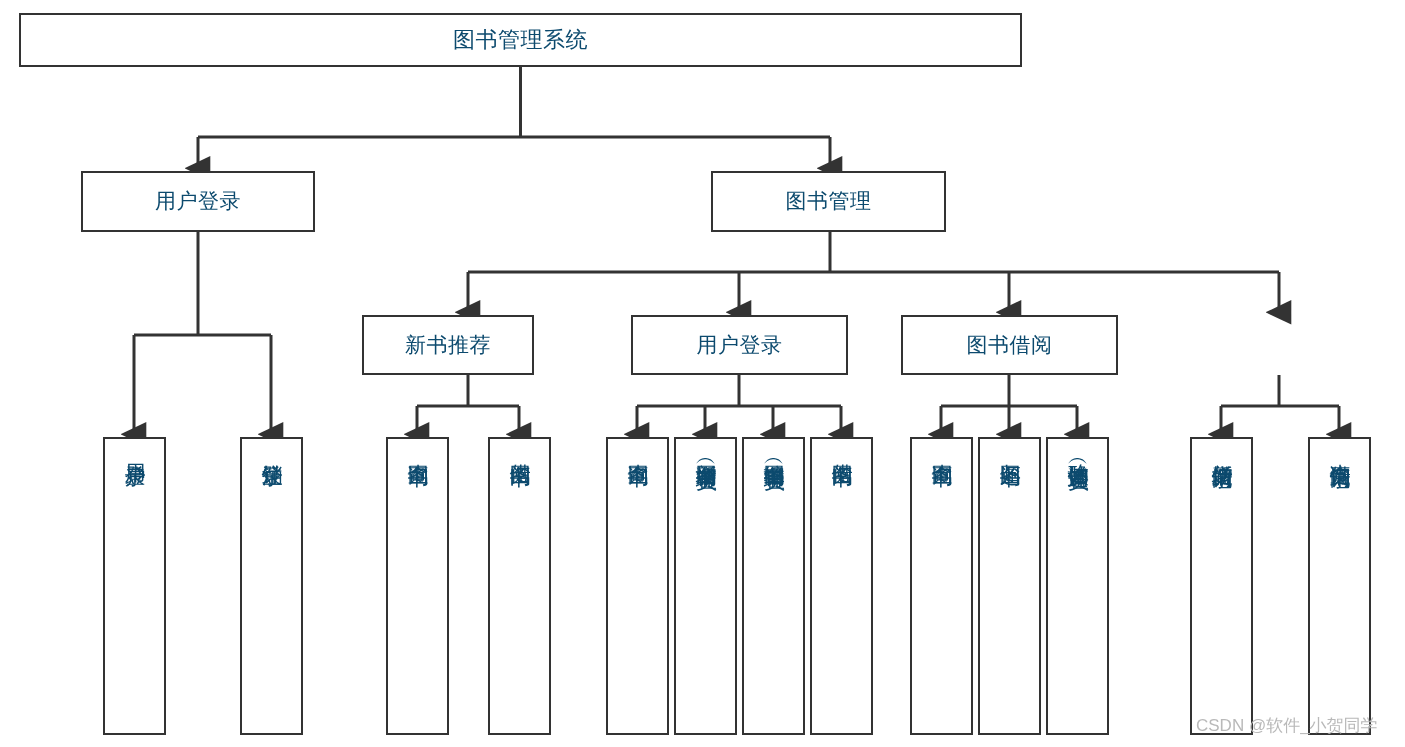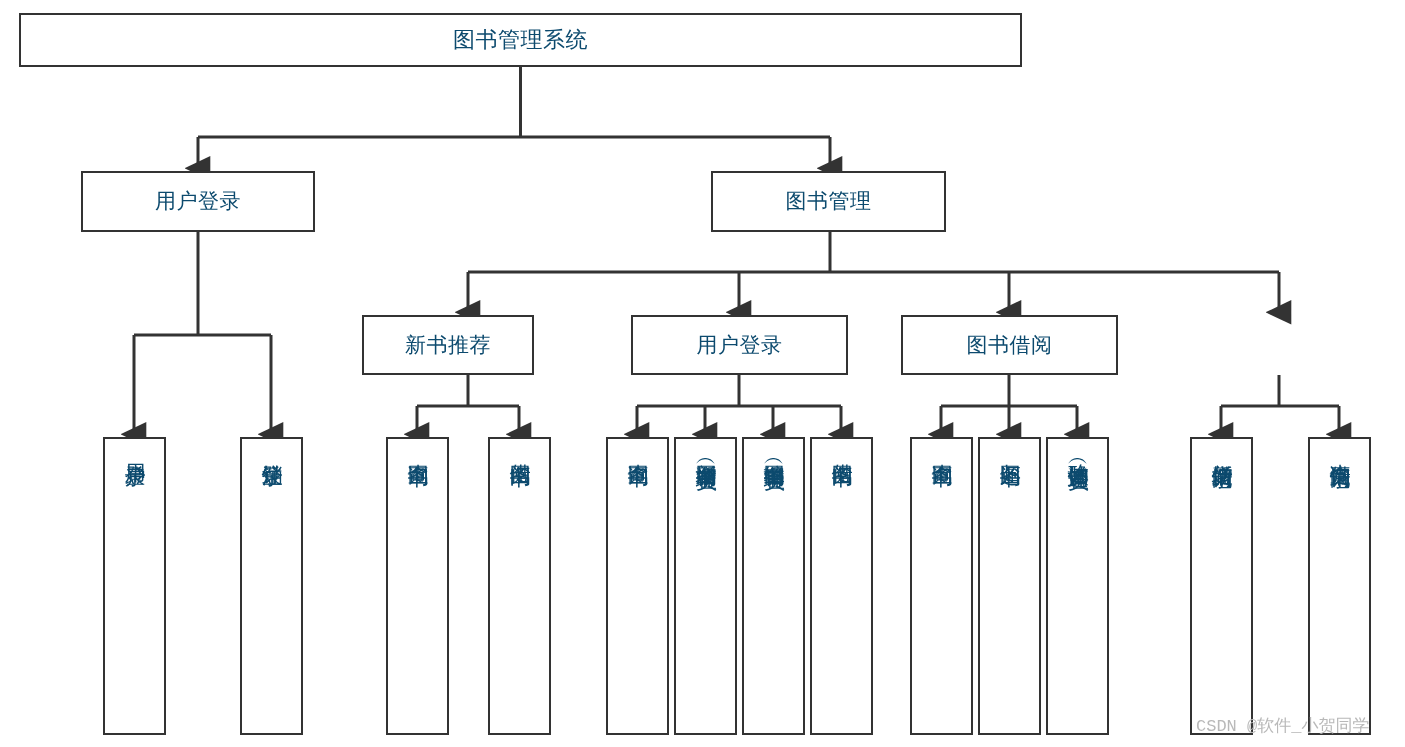--- a/index.html
+++ b/index.html
@@ -61,21 +61,21 @@
   }
   .node.root .node-label { font-size: 22px; }
   .watermark {
     position: absolute;
     left: 1196px;
     top: 714px;
     font-size: 17px;
     color: #b9b9b9;
     white-space: nowrap;
     z-index: 5;
-    font-family: Liberation Mono, monospace;
+    font-family: Liberation Sans, sans-serif;
   }
 </style>
 </head>
 <body>
 
 <div id="diagram-root">
 
   <svg id="edge-layer" viewBox="0 0 1405 747" width="1405" height="747" xmlns="http://www.w3.org/2000/svg">
     <defs>
       <marker id="arrowhead" markerWidth="9" markerHeight="9" refX="4.2" refY="4.5" orient="auto" markerUnits="strokeWidth">

